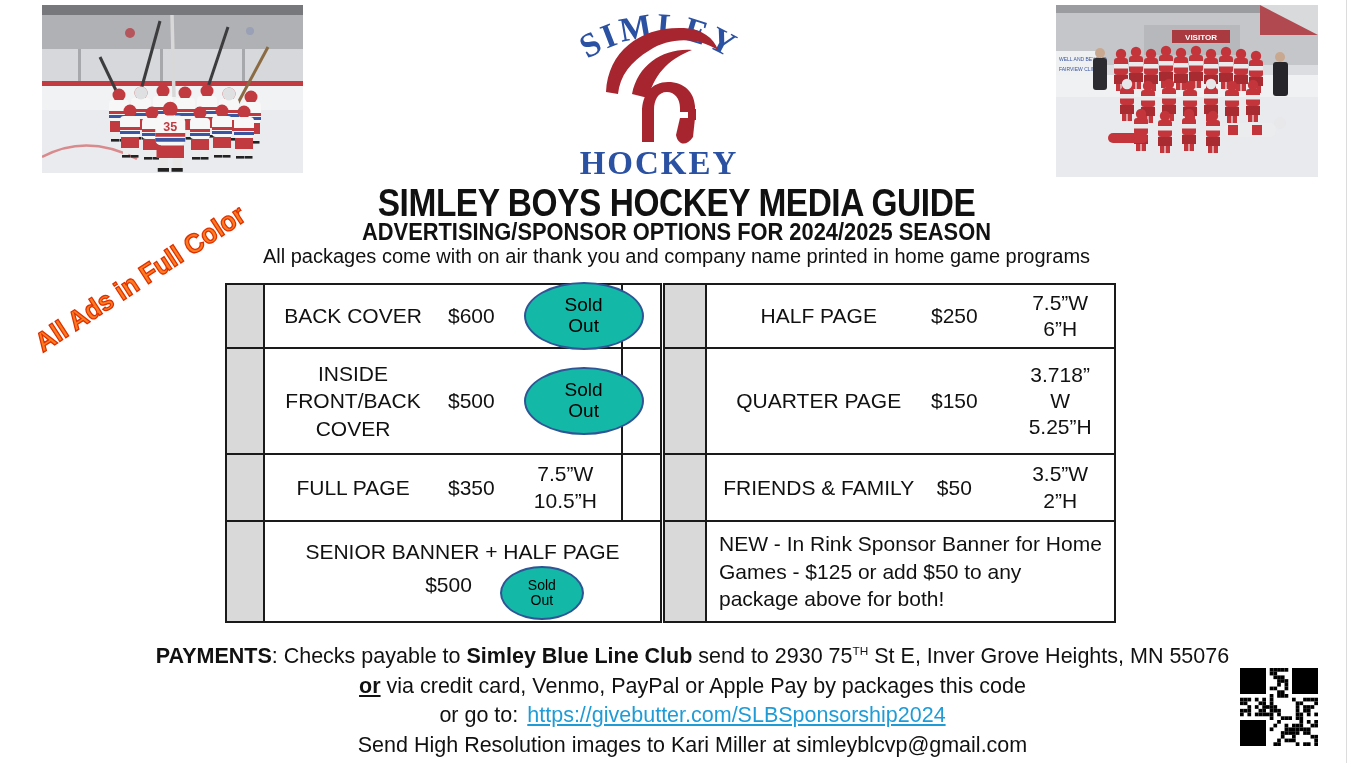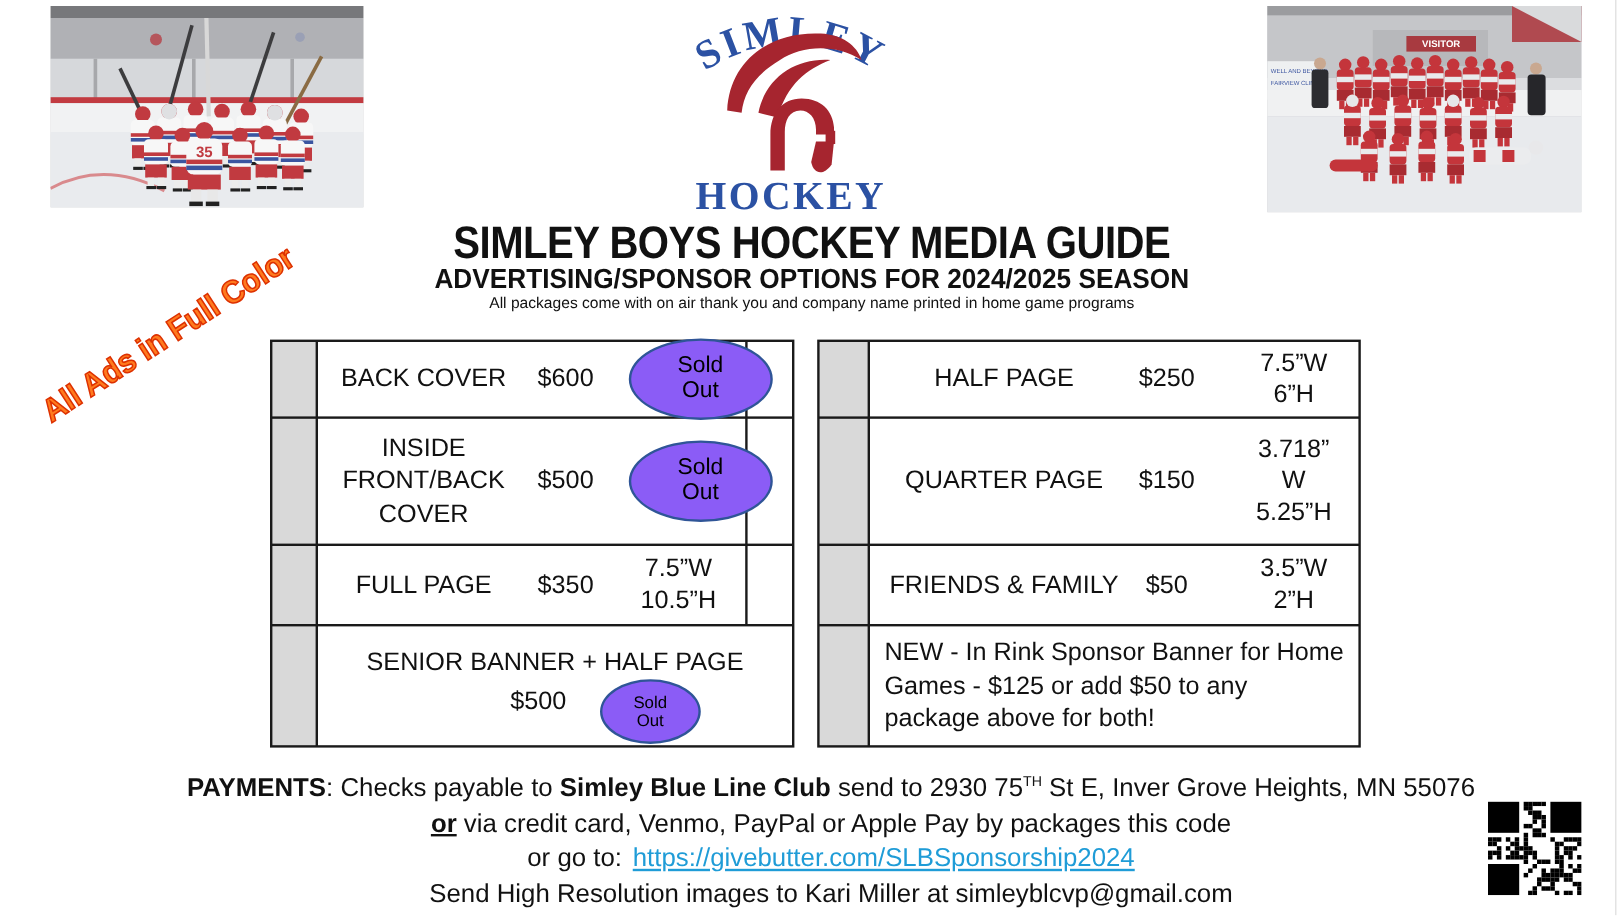--- a/index.html
+++ b/index.html
@@ -10,45 +10,45 @@
   
   .photo{position:absolute;display:block;}
   #photo-left{left:42px;top:5px;width:261px;height:168px;}
   #photo-right{left:1056px;top:5px;width:262px;height:172px;}
   #logo{position:absolute;left:568px;top:6px;width:182px;height:176px;}
 
   
   .tline{position:absolute;left:0;width:100%;text-align:center;transform-origin:50% 50%;white-space:nowrap;}
   .title{top:182px;font-size:38px;font-weight:bold;transform:scaleX(0.88);letter-spacing:-0.5px;}
   .subtitle{top:219px;font-size:23px;font-weight:bold;transform:scaleX(0.95);}
-  .tagline{top:245px;font-size:13px;}
+  .tagline{top:245px;font-size:20px;}
 
   
   .ribbon{position:absolute;left:38px;top:330px;transform:rotate(-33deg) scaleX(0.95);transform-origin:0 50%;
           font-size:27px;font-weight:bold;white-space:nowrap;color:#ff7a1e;
           -webkit-text-stroke:1.3px #dd3000;}
 
   
-  .tables{position:absolute;left:225px;top:283px;display:flex;gap:19px;}
+  .tables{position:absolute;left:225px;top:283px;display:flex;gap:1px;}
   .tbl{display:grid;gap:2px;background:#1a1a1a;padding:2px;}
   .tbl-left{grid-template-columns:36px 356px 37px;grid-template-rows:62px 104px 65px 99px;}
   .tbl-right{grid-template-columns:40px 407px;grid-template-rows:62px 104px 65px 99px;}
   .cell{background:#fff;}
   .gray{background:#D9D9D9;}
   .content{display:flex;align-items:center;padding-left:8px;font-size:21px;}
   .span2{grid-column:2/4;}
   .lbl{flex:0 0 46%;text-align:center;line-height:1.3;}
   .tbl-right .lbl{flex:0 0 52%;}
   .prc{flex:0 0 22%;text-align:center;}
   .tbl-right .prc{flex:0 0 16%;}
   .ext{flex:1;display:flex;align-items:center;justify-content:center;}
   .tbl-right .ext{transform:translateX(10px);}
   .sz{text-align:center;line-height:1.25;}
   .sz span{display:block;}
-  .oval{position:relative;z-index:2;flex-shrink:0;border-radius:50%;background:#8b5cf6;border:2px solid #2F5597;
+  .oval{position:relative;z-index:2;flex-shrink:0;border-radius:50%;background:#14b8a6;border:2px solid #2F5597;
         display:flex;flex-direction:column;align-items:center;justify-content:center;color:#000;line-height:1.08;}
   .oval-lg{width:116px;height:64px;font-size:19px;transform:translateX(14px);}
   .oval-sm{width:80px;height:50px;font-size:14px;margin-bottom:-16px;}
   .col-cell{display:flex;flex-direction:column;align-items:center;justify-content:center;padding-left:0;}
   .l4line1{line-height:1.25;}
   .l4line2{display:flex;align-items:center;justify-content:center;gap:28px;transform:translateX(42px);}
   .note{padding:0 12px;text-align:left;line-height:1.32;justify-content:center;}
 
   
   .pay{position:absolute;left:16px;top:644px;width:100%;text-align:center;font-size:21.5px;color:#111;}

